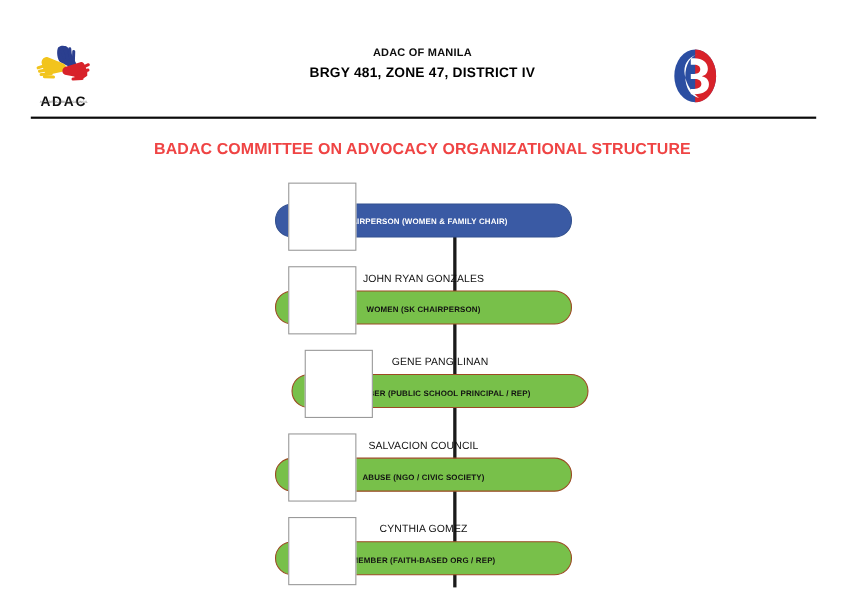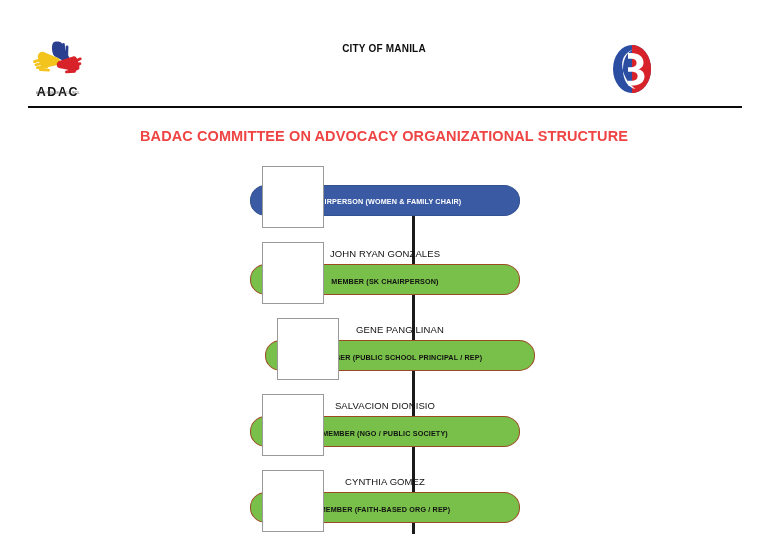--- a/index.html
+++ b/index.html
@@ -221,21 +221,22 @@
         <rect x="82" y="38" width="5.5" height="24" rx="2.6" transform="rotate(-108 85 50)"></rect>
         <rect x="78" y="46" width="5.5" height="24" rx="2.6" transform="rotate(-101 81 58)"></rect>
         <rect x="72" y="52" width="5.5" height="22" rx="2.6" transform="rotate(-94 75 63)"></rect>
       </g>
     </svg>
     <div class="adac-word">ADAC</div>
     <div class="adac-sub">ANTI-DRUG ABUSE COUNCIL</div>
   </div>
 
   <div id="header-text">
-    <div class="hdr-line2">CITY OF MANILA</div>
+    <div class="hdr-line2">ADAC OF MANILA</div>
+    <div class="hdr-line3">BRGY 481, ZONE 47, DISTRICT IV</div>
   </div>
 
   <svg id="manila-logo" viewBox="0 0 56 50" xmlns="http://www.w3.org/2000/svg">
     <ellipse cx="28" cy="25" rx="19" ry="24" fill="#2b4ea2"></ellipse>
     <path d="M28 1 C38.5 1 47 11.7 47 25 C47 38.3 38.5 49 28 49 Z" fill="#d8222a"></path>
     <path d="M30.5 5 C21 8 17 15 18.5 24 C20 33.5 25 40 31.5 45 C24 43.5 19 36 19 25.5 C19 14 24 7 30.5 5 Z" fill="#ffffff"></path>
     <path d="M27 9 C35 9 39.5 13 39.5 18.5 C39.5 22.4 37.3 24.6 34 25.3 C37.8 26 40.5 28.4 40.5 32.5 C40.5 38.2 35.6 41.6 27.5 41.6 L24 41.6 L24 36.8 L27 36.8 C31.2 36.8 33.6 35.2 33.6 32.2 C33.6 29.3 31.4 27.8 27.4 27.8 L24 27.8 L24 23.2 L27 23.2 C30.5 23.2 32.6 21.7 32.6 19 C32.6 16.3 30.7 14.8 27.2 14.8 L24 14.8 L24 9 Z" fill="#ffffff"></path>
   </svg>
 
   <div id="header-rule"></div>
@@ -250,35 +251,35 @@
   <div class="node" style="top:0px;">
     <div class="bar blue"></div>
     <div class="person-name"></div>
     <div class="role-label on-blue">CHAIRPERSON (WOMEN &amp; FAMILY CHAIR)</div>
     <div class="photo-box"></div>
   </div>
 
   <div class="node" style="top:76px;">
     <div class="bar green"></div>
     <div class="person-name">JOHN RYAN GONZALES</div>
-    <div class="role-label on-green">MEMBER (SK CHAIRPERSON)</div>
+    <div class="role-label on-green">WOMEN (SK CHAIRPERSON)</div>
     <div class="photo-box"></div>
   </div>
 
   <div class="node" style="top:152px;margin-left:15px;">
     <div class="bar green"></div>
     <div class="person-name">GENE PANGILINAN</div>
     <div class="role-label on-green">MEMBER (PUBLIC SCHOOL PRINCIPAL / REP)</div>
     <div class="photo-box"></div>
   </div>
 
   <div class="node" style="top:228px;">
     <div class="bar green"></div>
-    <div class="person-name">SALVACION DIONISIO</div>
-    <div class="role-label on-green">MEMBER (NGO / PUBLIC SOCIETY)</div>
+    <div class="person-name">SALVACION COUNCIL</div>
+    <div class="role-label on-green">ABUSE (NGO / CIVIC SOCIETY)</div>
     <div class="photo-box"></div>
   </div>
 
   <div class="node" style="top:304px;padding-left:16px;">
     <div class="bar green"></div>
     <div class="person-name">CYNTHIA GOMEZ</div>
     <div class="role-label on-green">MEMBER (FAITH-BASED ORG / REP)</div>
     <div class="photo-box"></div>
   </div>
 

